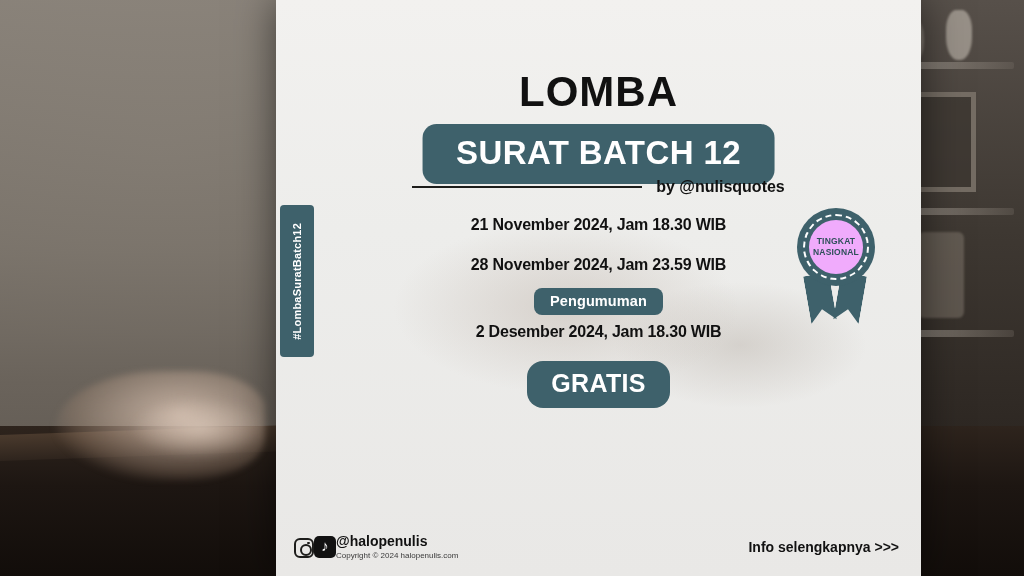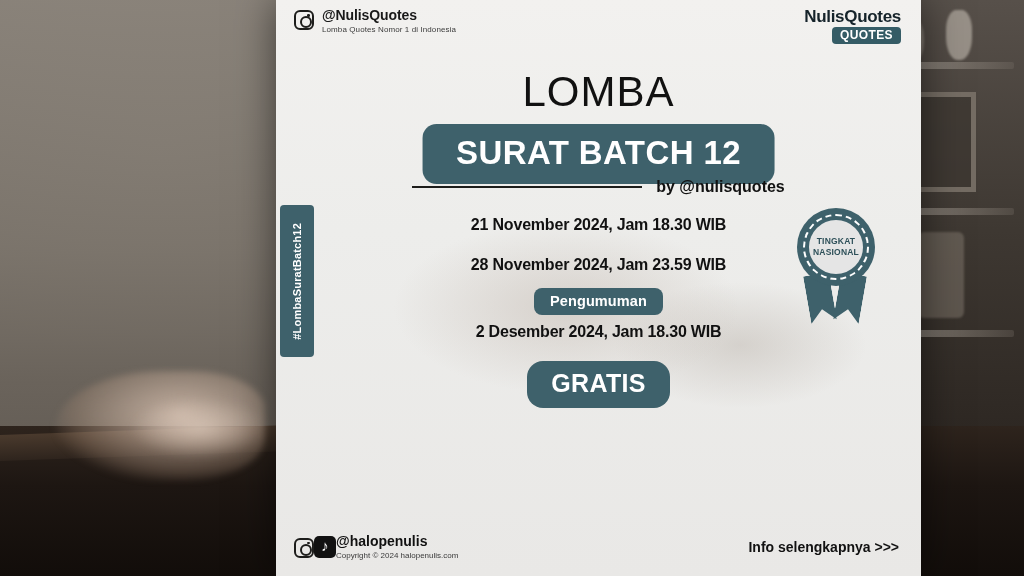--- a/index.html
+++ b/index.html
@@ -149,21 +149,21 @@
     display: inline-block; margin-top: 2px;
     background: #355c66; color: #ffffff;
     font-size: 12px; font-weight: 700; letter-spacing: 0.4px;
     padding: 2px 8px 3px; border-radius: 4px;
   }
 
   
   .title-main {
     position: absolute; left: 0; top: 68px; width: 100%;
     text-align: center;
-    font-size: 42px; font-weight: 400; color: #111; letter-spacing: 1px;
+    font-size: 42px; font-weight: 700; color: #111; letter-spacing: 1px;
   }
   .title-bar {
     position: absolute; left: 50%; top: 124px; transform: translateX(-50%);
     background: #3e616b; color: #fff;
     padding: 10px 34px 12px; border-radius: 14px;
     font-size: 33px; font-weight: 700; letter-spacing: 0.4px;
     white-space: nowrap;
   }
   .byline-row {
     position: absolute; left: 0; top: 178px; width: 100%;
@@ -221,21 +221,21 @@
     border-radius: 50%;
     background: #3e616b;
     display: flex; align-items: center; justify-content: center;
   }
   .badge-rosette::before {
     content: ""; position: absolute; inset: 6px;
     border-radius: 50%; border: 2px dashed #ffffff;
   }
   .badge-core {
     width: 54px; height: 54px; border-radius: 50%;
-    background: #e5e5e5; color: #2e5059;
+    background: #f0abfc; color: #2e5059;
     display: flex; flex-direction: column; align-items: center; justify-content: center;
     font-size: 8.5px; font-weight: 700; line-height: 1.25; text-align: center;
     letter-spacing: 0.2px;
   }
   .ribbon {
     position: absolute; width: 26px; height: 48px; top: 66px;
     background: #3e616b;
   }
   .ribbon.l { left: 18px; clip-path: polygon(0 0, 100% 0, 100% 100%, 50% 74%, 0 100%); transform: rotate(-10deg); }
   .ribbon.r { left: 48px; clip-path: polygon(0 0, 100% 0, 100% 100%, 50% 74%, 0 100%); transform: rotate(10deg); }
@@ -283,33 +283,20 @@
   <div class="bg-table"></div>
   <div class="bg-table-edge"></div>
   <div class="bg-hand"></div>
   <div class="bg-hand2"></div>
 </div>
 
 <div class="poster">
   <div class="poster-photo"></div>
   <div class="poster-inner">
 
-    <div class="poster-header">
-      <div class="ig-block">
-        <span class="ig-icon"></span>
-        <div class="ig-text">
-          <div class="handle">@NulisQuotes</div>
-          <div class="sub">Lomba Quotes Nomor 1 di Indonesia</div>
-        </div>
-      </div>
-      <div class="brand">
-        <div class="b1">NulisQuotes</div>
-        <div class="b2">QUOTES</div>
-      </div>
-    </div>
 
     <div class="title-main">LOMBA</div>
     <div class="title-bar">SURAT BATCH 12</div>
 
     <div class="byline-row">
       <span class="byline-rule"></span>
       <span class="byline">by @nulisquotes</span>
     </div>
 
     <div class="side-tag">

